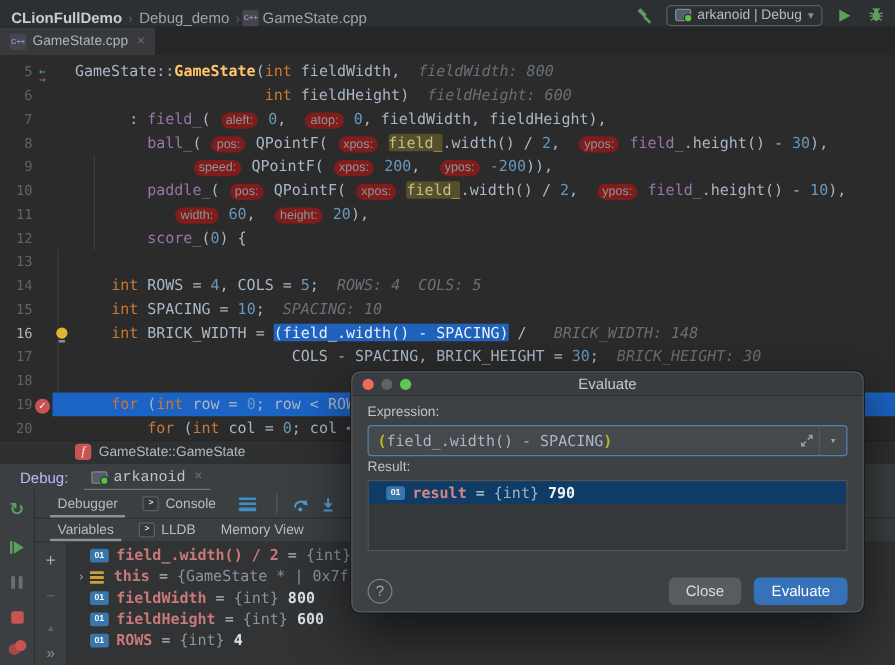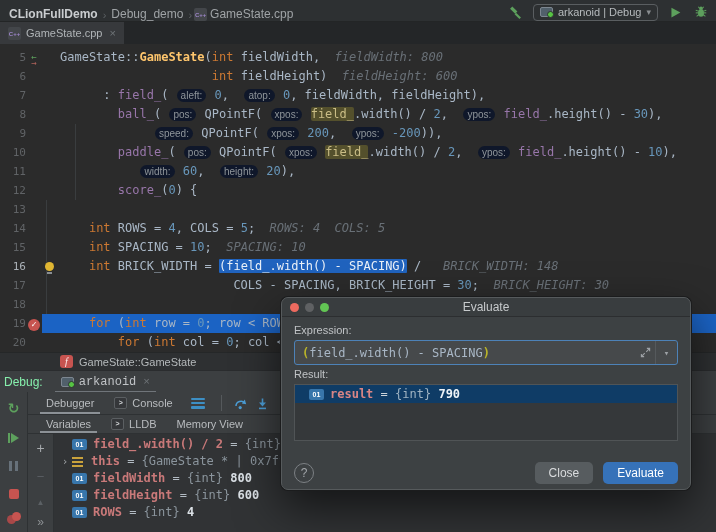--- a/index.html
+++ b/index.html
@@ -43,21 +43,21 @@
   .g-fold { display:inline-block; width:14px; flex:none; text-align:center;}
   .code-text { padding-left:4px; flex:none; white-space:pre;text-align:center;}
   .c-p { color:#a9b7c6;}
   .c-k { color:#cc7832;}
   .c-n { color:#6897bb;}
   .c-f { color:#9876aa;}
   .c-fn { color:#ffc66d; font-weight:bold;}
   .c-hint { color:#697077; font-style:italic;}
   .c-hlf { color:#cabd86; background:#54502c; border-radius:2px;}
   .c-sel { color:#e9f0f8; background:#2063be; border-radius:1px;}
-  .c-pill { font-family:"Liberation Sans",sans-serif; font-size:10px; color:#8f959a; background:#0f172a;
+  .c-pill { font-family:"Liberation Sans",sans-serif; font-size:10px; color:#8f959a; background:#7f1d1d;
             border-radius:7px; padding:1px 4px; margin:0 1px;}
   .bp { width:12px; height:12px; border-radius:50%; background:#c75450; color:#fff; font-size:8px;
         line-height:12px; text-align:center; display:inline-block; font-family:"Liberation Sans",sans-serif;}
   .bulb { width:9px; height:9px; border-radius:50%; background:#e0b632; display:inline-block; position:relative; top:1px;}
   .bulb::after { content:''; position:absolute; left:2px; bottom:-3px; width:5px; height:2px; background:#8a8f93;}
   .fold { width:9px; height:8px; margin:0 auto; background:#72777b; position:relative;
           clip-path:polygon(0 0,100% 0,100% 52%,50% 100%,0 52%);}
   .fold > i { position:absolute; inset:1px; background:#2b2b2b; clip-path:polygon(0 0,100% 0,100% 48%,50% 100%,0 48%);}
   .exec .fold > i { background:#1b63c4;}
   .rec { display:inline-flex; flex-direction:column; line-height:6px; font-size:9px; position:relative; top:-1px;}
@@ -67,21 +67,21 @@
   
   .ed-crumb { position:absolute; left:0; top:352px; width:716px; height:18px; background:#2e3032;
               display:flex; align-items:center; gap:6px; padding-left:60px; font-size:11px; color:#b5b9bb;
               border-top:1px solid #252728;}
   .f-badge { width:13px; height:13px; border-radius:3px; background:#c75450; color:#ffecec;
              font-family:"Liberation Serif",serif; font-style:italic; font-size:10px; line-height:13px; text-align:center;}
 
   
   .debugbar { position:absolute; left:0; top:370px; width:716px; height:22px; background:#3c3f41;
               display:flex; align-items:center; font-size:12px; border-top:1px solid #2a2c2e;}
-  .debug-label { padding:0 10px 0 4px; color:#86efac;}
+  .debug-label { padding:0 10px 0 16px; color:#c4b5fd;}
   .session-tab { position:relative; display:flex; align-items:center; gap:5px; height:22px; padding:0 8px; color:#c0c3c6;font-family:Liberation Mono, monospace;}
   .session-tab::after { content:''; position:absolute; left:2px; right:2px; bottom:0; height:2px; background:#70757a;}
   .debugmain { position:absolute; left:0; top:392px; width:716px; height:140px; background:#3c3f41; display:flex;}
   .rail { width:28px; flex:none; border-right:1px solid #2e3133; display:flex; flex-direction:column; align-items:center;}
   .rail-btn { width:20px; height:20px; display:flex; align-items:center; justify-content:center; flex:none;}
   .debug-right { flex:1; display:flex; flex-direction:column; min-width:0;}
   .drow { height:30px; display:flex; align-items:center; border-bottom:1px solid #2e3133; padding-left:8px; font-size:11px;}
   .drow3 { height:24px;}
   .dtab { position:relative; height:100%; display:flex; align-items:center; gap:5px; padding:0 10px; color:#b9bcbf;}
   .dtab.active::after { content:''; position:absolute; left:4px; right:4px; bottom:0; height:2px; background:#8c9196;}

